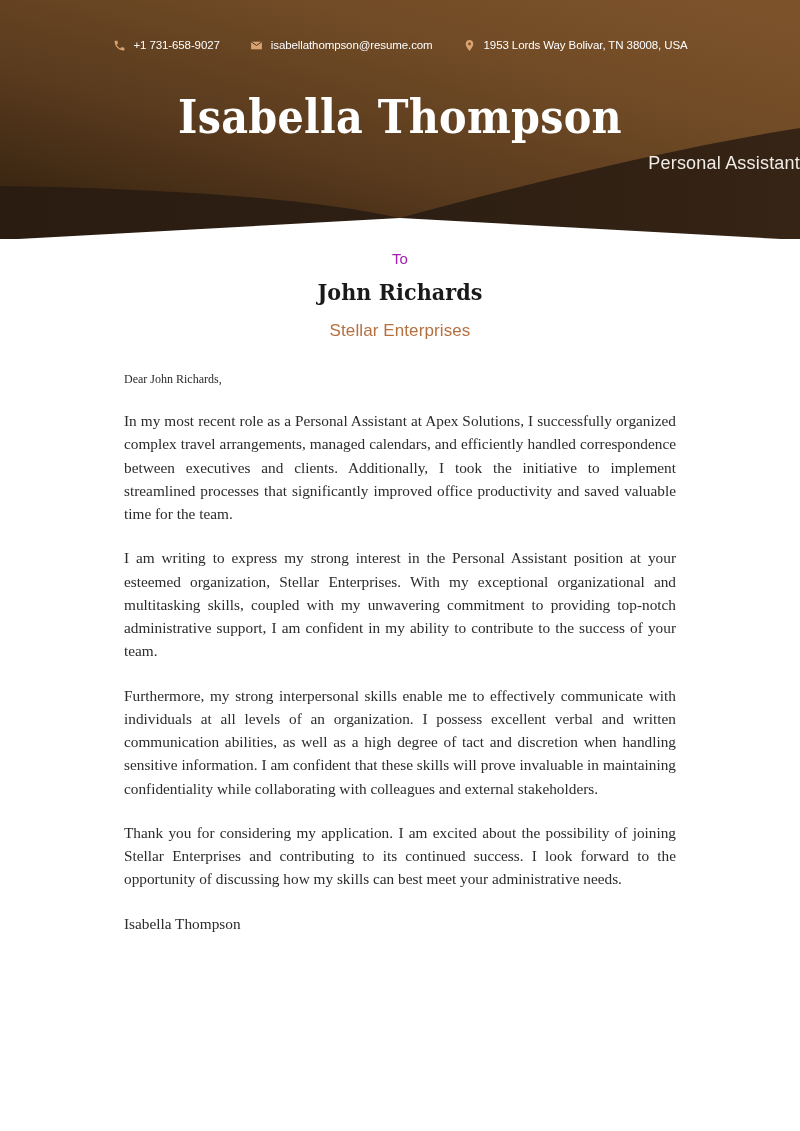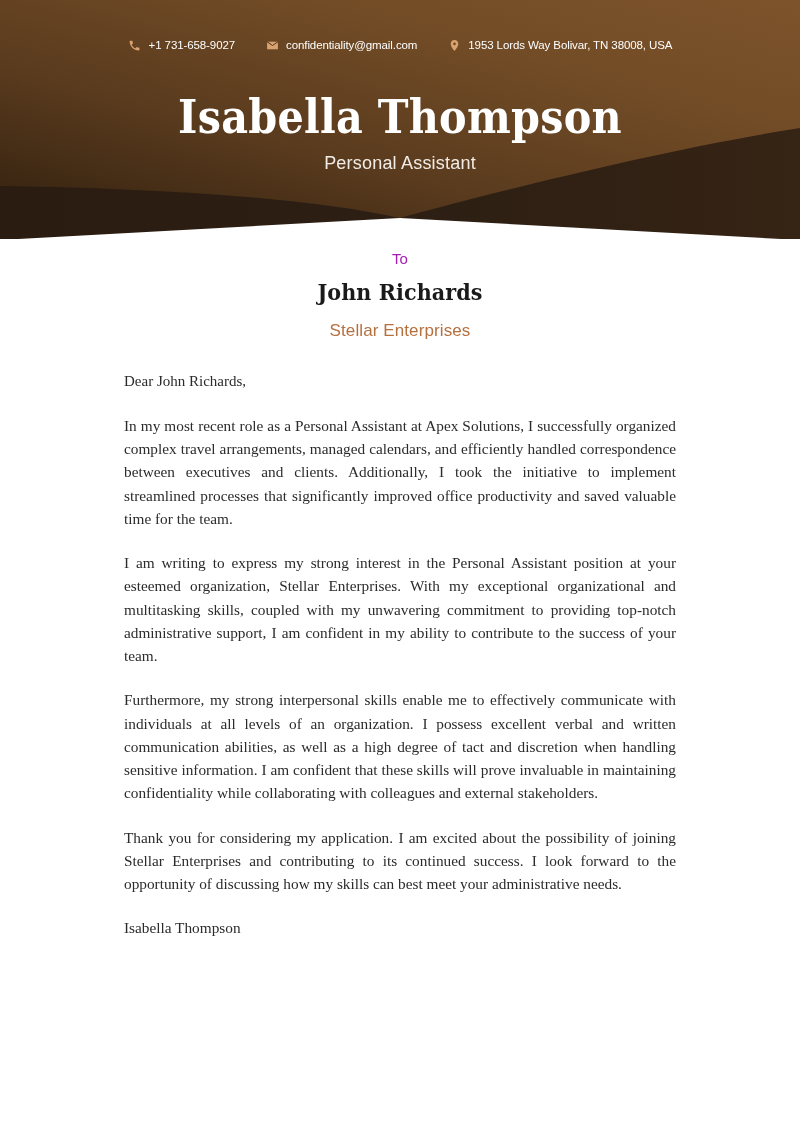--- a/index.html
+++ b/index.html
@@ -87,20 +87,21 @@
     transform: scaleX(0.88);
     transform-origin: center;
     margin: 0;
   }
   .job-title {
     margin-top: 12px;
     font-family: "Liberation Sans", sans-serif;
     font-size: 18px;
     color: #f2ece7;
     letter-spacing: 0.2px;
+    text-align: right;
   }
 
   
   .recipient {
     margin-top: 10px;
     text-align: center;
   }
   .recipient .to-label {
     font-family: "Liberation Sans", sans-serif;
     font-size: 15px;
@@ -126,21 +127,21 @@
 
   
   .letter-body {
     margin: 0 auto;
     padding-top: 29px;
     width: 552px;
     color: #2b2b2b;
   }
   .salutation {
     font-family: "Liberation Serif", serif;
-    font-size: 15px;
+    font-size: 12px;
     line-height: 1.52;
     margin-bottom: 21px;
   }
   .para {
     font-family: "Liberation Serif", serif;
     font-size: 15.3px;
     line-height: 1.52;
     text-align: justify;
     hyphens: auto;
     -webkit-hyphens: auto;
@@ -197,21 +198,21 @@
         <span>+1 731-658-9027</span>
       </div>
 
       <div class="contact-item">
         <span class="contact-icon">
           <svg width="13" height="13" viewBox="0 0 24 24" fill="#d9a271">
             <path d="M2 5h20v14H2z" fill="#d9a271"></path>
             <path d="M2 5l10 7 10-7" fill="none" stroke="#4a2e16" stroke-width="1.8"></path>
           </svg>
         </span>
-        <span>confidentiality@gmail.com</span>
+        <span>isabellathompson@resume.com</span>
       </div>
 
       <div class="contact-item">
         <span class="contact-icon">
           <svg width="13" height="13" viewBox="0 0 24 24" fill="#d9a271">
             <path d="M12 2C8.1 2 5 5.1 5 9c0 5.2 7 13 7 13s7-7.8 7-13c0-3.9-3.1-7-7-7zm0 9.5A2.5 2.5 0 1 1 12 6.5a2.5 2.5 0 0 1 0 5z"></path>
           </svg>
         </span>
         <span>1953 Lords Way Bolivar, TN 38008, USA</span>
       </div>

